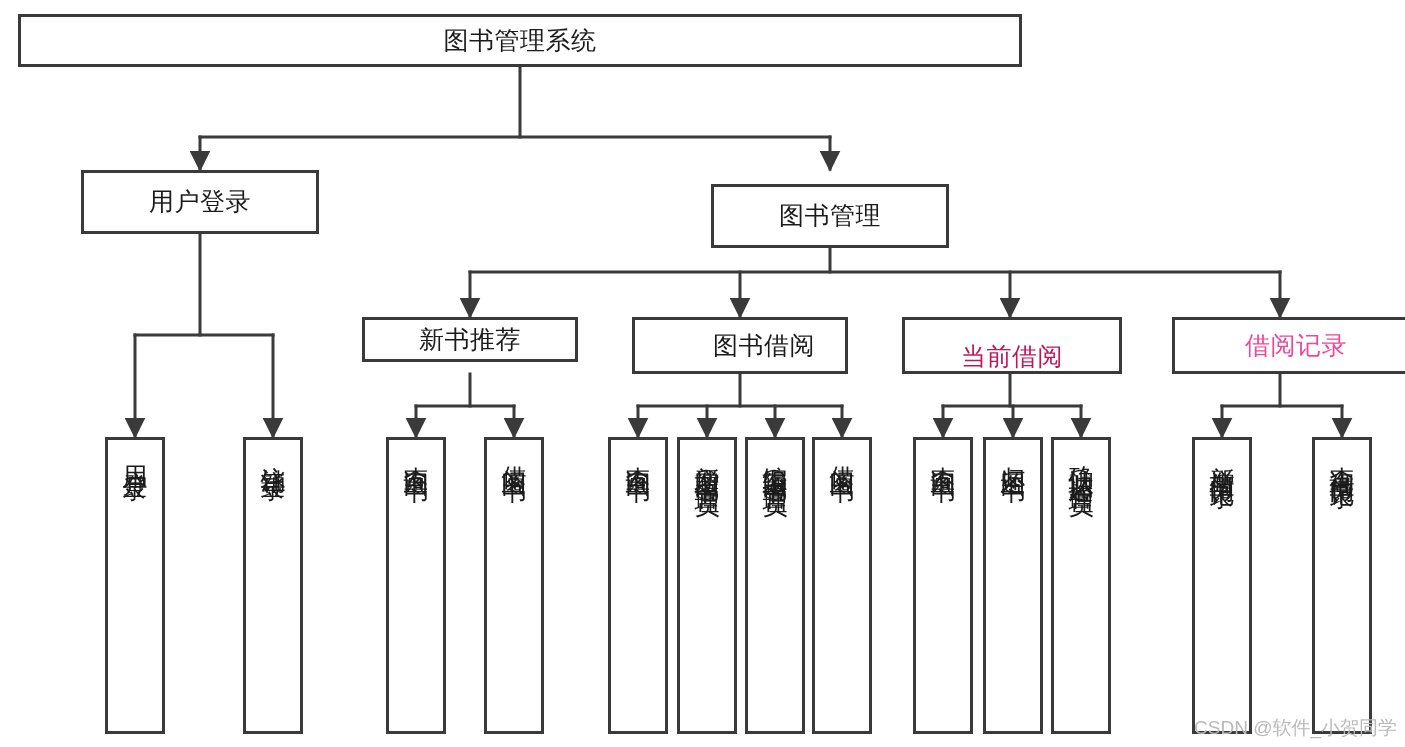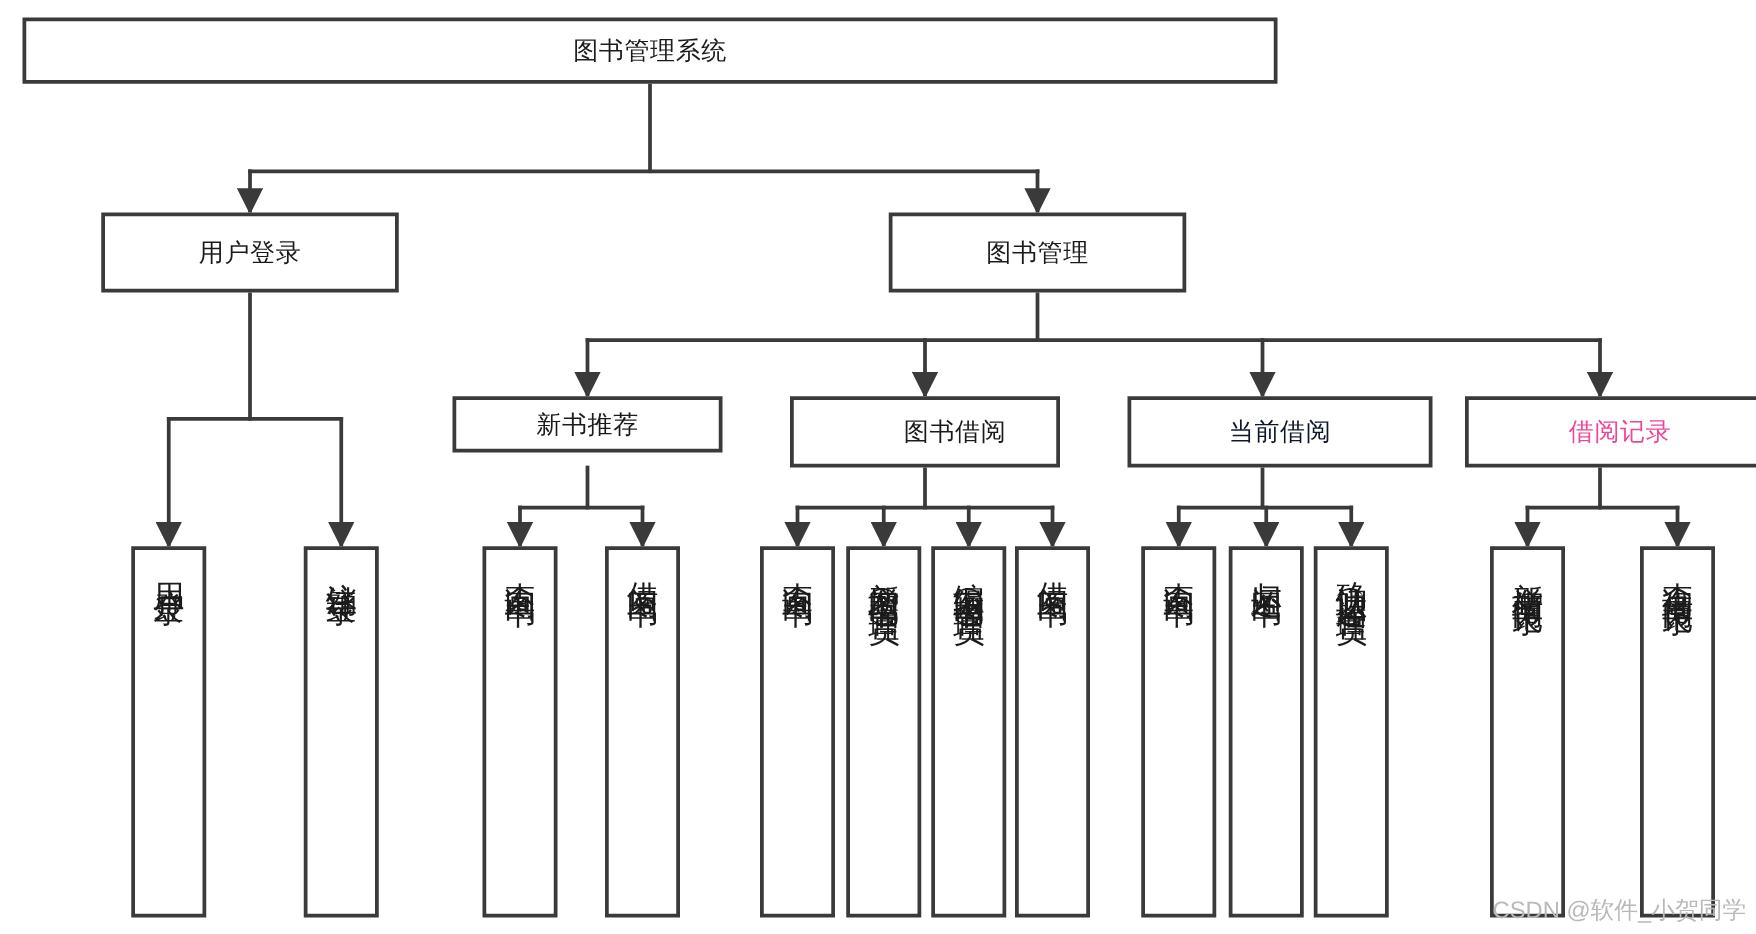--- a/index.html
+++ b/index.html
@@ -34,21 +34,21 @@
     color: #1b1b1b;
   }
   .node .label {
     display: block;
     line-height: 1.12;
     text-align: center;
     letter-spacing: 0.5px;
   }
   
   .node.horiz .label {
-    font-size: 20px;
+    font-size: 25px;
     white-space: nowrap;
   }
   
   .node.vert {
     align-items: flex-start;
     padding-top: 6px;
   }
   .node.vert .label {
     writing-mode: vertical-rl;
     text-orientation: upright;
@@ -115,30 +115,30 @@
       </g>
   </svg>
 
   <div id="nodes">
       <div class="node horiz" style="left: 18px; top: 14px; width: 1004px; height: 53px; border-color: rgb(58, 58, 58); background: rgb(255, 255, 255); color: rgb(27, 27, 27);">
         <span class="label">图书管理系统</span>
       </div>
       <div class="node horiz" style="left: 81px; top: 170px; width: 238px; height: 64px; border-color: rgb(58, 58, 58); background: rgb(255, 255, 255); color: rgb(27, 27, 27);">
         <span class="label">用户登录</span>
       </div>
-      <div class="node horiz" style="left: 711px; top: 170px; width: 238px; height: 64px; border-color: rgb(58, 58, 58); background: rgb(255, 255, 255); color: rgb(27, 27, 27);">
+      <div class="node horiz" style="left: 711px; top: 184px; width: 238px; height: 64px; border-color: rgb(58, 58, 58); background: rgb(255, 255, 255); color: rgb(27, 27, 27);">
         <span class="label">图书管理</span>
       </div>
       <div class="node horiz" style="left: 362px; top: 317px; width: 216px; height: 45px; border-color: rgb(58, 58, 58); background: rgb(255, 255, 255); color: rgb(27, 27, 27); justify-content: center;">
         <span class="label">新书推荐</span>
       </div>
       <div class="node horiz" style="left: 632px; top: 317px; width: 216px; height: 57px; border-color: rgb(58, 58, 58); background: rgb(255, 255, 255); color: rgb(27, 27, 27); padding-left: 48px;">
         <span class="label">图书借阅</span>
       </div>
-      <div class="node horiz" style="left: 902px; top: 317px; width: 244px; height: 57px; border-color: rgb(58, 58, 58); background: rgb(255, 255, 255); color: #0f172a;">
+      <div class="node horiz" style="left: 902px; top: 317px; width: 220px; height: 57px; border-color: rgb(58, 58, 58); background: rgb(255, 255, 255); color: #be185d; align-items: flex-end;">
         <span class="label">当前借阅</span>
       </div>
       <div class="node horiz" style="left: 1172px; top: 317px; width: 248px; height: 57px; border-color: rgb(58, 58, 58); background: rgb(255, 255, 255); color: #ec4899;">
         <span class="label">借阅记录</span>
       </div>
       <div class="node vert" style="left: 105px; top: 437px; width: 60px; height: 297px; border-color: rgb(58, 58, 58); background: rgb(255, 255, 255); color: rgb(27, 27, 27);">
         <span class="label">用户登录</span>
       </div>
       <div class="node vert" style="left: 243px; top: 437px; width: 60px; height: 297px; border-color: rgb(58, 58, 58); background: rgb(255, 255, 255); color: rgb(27, 27, 27);">
         <span class="label">注销登录</span>

